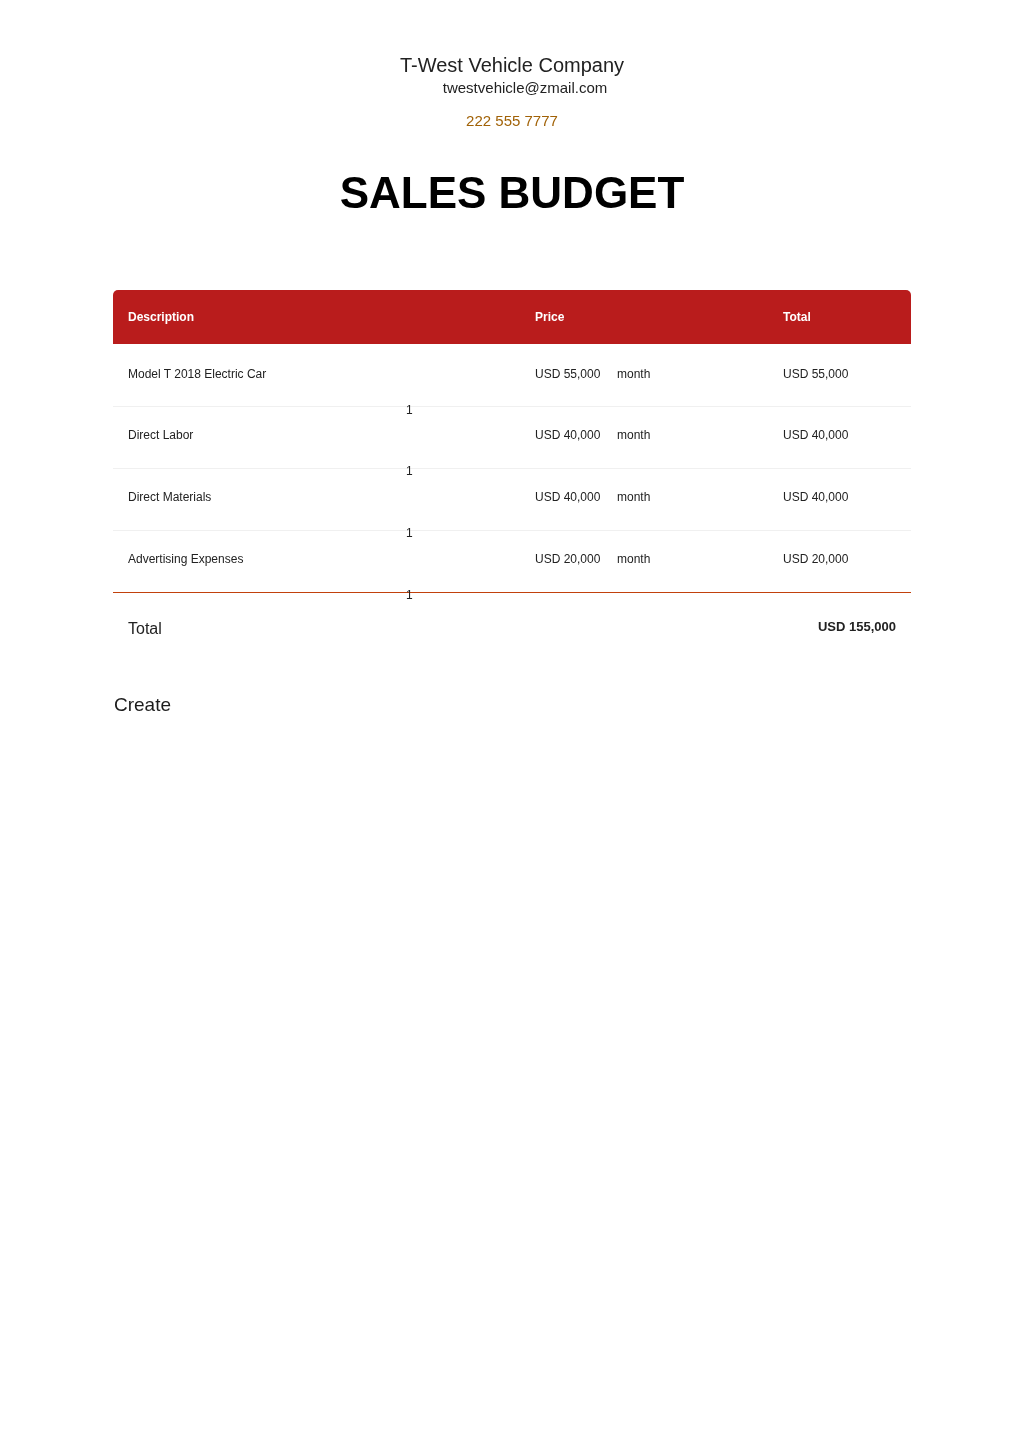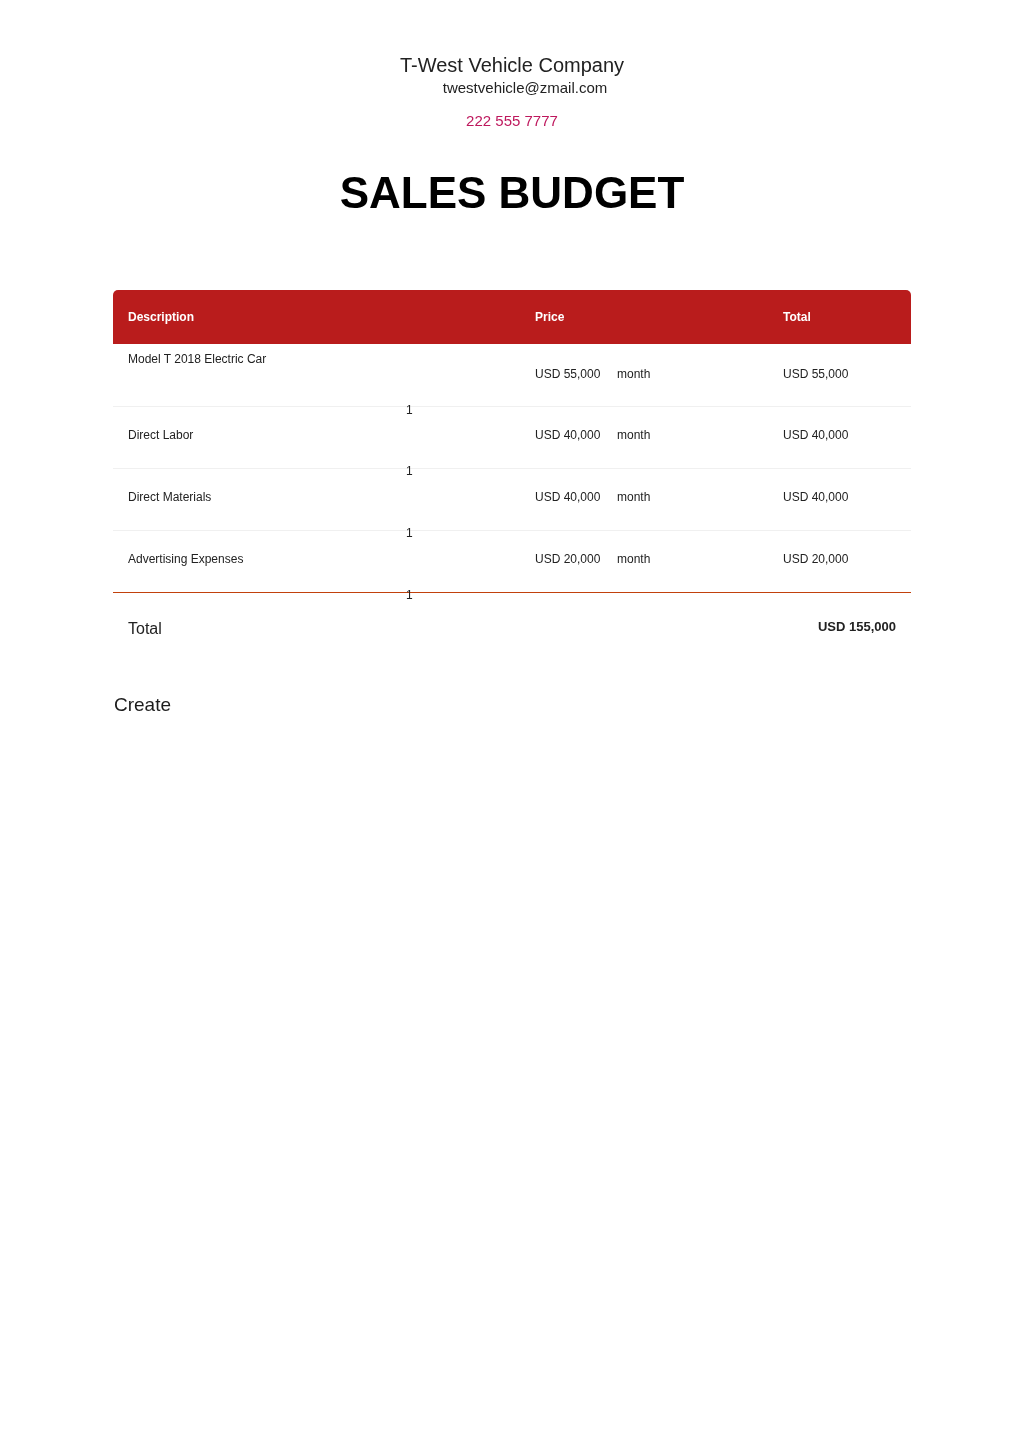--- a/index.html
+++ b/index.html
@@ -1,20 +1,20 @@
 <!DOCTYPE html>
 <html><head>
   <meta charset="utf-8">
   <style>
     html, body { margin: 0; padding: 0; background: #ffffff; }
     body { width: 1024px; height: 1446px; position: relative; font-family: "Liberation Sans", sans-serif; color: #1c1c1c; }
     .header { position: absolute; left: 0; top: 0; width: 1024px; text-align: center; }
     .company { position: absolute; top: 54px; width: 100%; font-size: 20px; color: #222; }
     .email { position: absolute; top: 79px; width: 100%; font-size: 15px; color: #222; padding-left: 13px; }
-    .phone { position: absolute; top: 112px; width: 100%; font-size: 15px; color: #be185d; }
+    .phone { position: absolute; top: 112px; width: 100%; font-size: 15px; color: #a16207; }
     .title { position: absolute; top: 168px; width: 100%; font-size: 44px; font-weight: bold; color: #000; letter-spacing: 0px; }
     .table { position: absolute; left: 113px; top: 290px; width: 798px; }
     .thead { height: 54px; background: #b91c1c; border-radius: 5px 5px 0 0; position: relative; }
     .thead span { position: absolute; top: 20px; font-size: 12px; color: #ffffff; font-weight: bold; }
     .row { height: 61px; position: relative; border-bottom: 1px solid #f0f0f0; }
     .row:last-child { border-bottom: 1px solid #c2410c; }
     .row span { position: absolute; font-size: 12px; color: #222; }
     .c-desc { left: 15px; }
     .c-qty { left: 293px; margin-top: 36px; }
     .c-price { left: 422px; }
@@ -39,21 +39,21 @@
 </div>
 
 <div class="table">
   <div class="thead">
     <span class="c-desc">Description</span>
     <span class="c-qty">Quantity</span>
     <span class="c-price">Price</span>
     <span class="c-total">Total</span>
   </div>
   <div class="row" style="height:62px">
-    <span class="c-desc" style="top:8px">Model T 2018 Electric Car</span>
+    <span class="c-desc" style="top:23px">Model T 2018 Electric Car</span>
     <span class="c-qty" style="top:23px">1</span>
     <span class="c-price" style="top:23px">USD 55,000</span>
     <span class="c-unit" style="top:23px">month</span>
     <span class="c-total" style="top:23px">USD 55,000</span>
   </div>
   <div class="row">
     <span class="c-desc" style="top:21px">Direct Labor</span>
     <span class="c-qty" style="top:21px">1</span>
     <span class="c-price" style="top:21px">USD 40,000</span>
     <span class="c-unit" style="top:21px">month</span>

